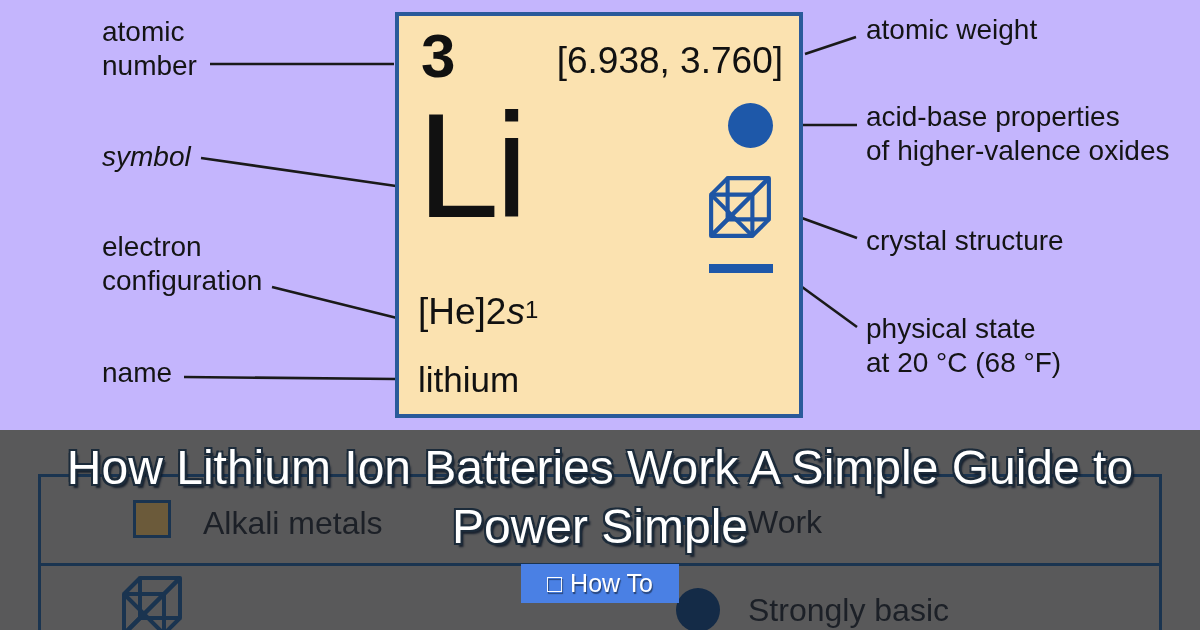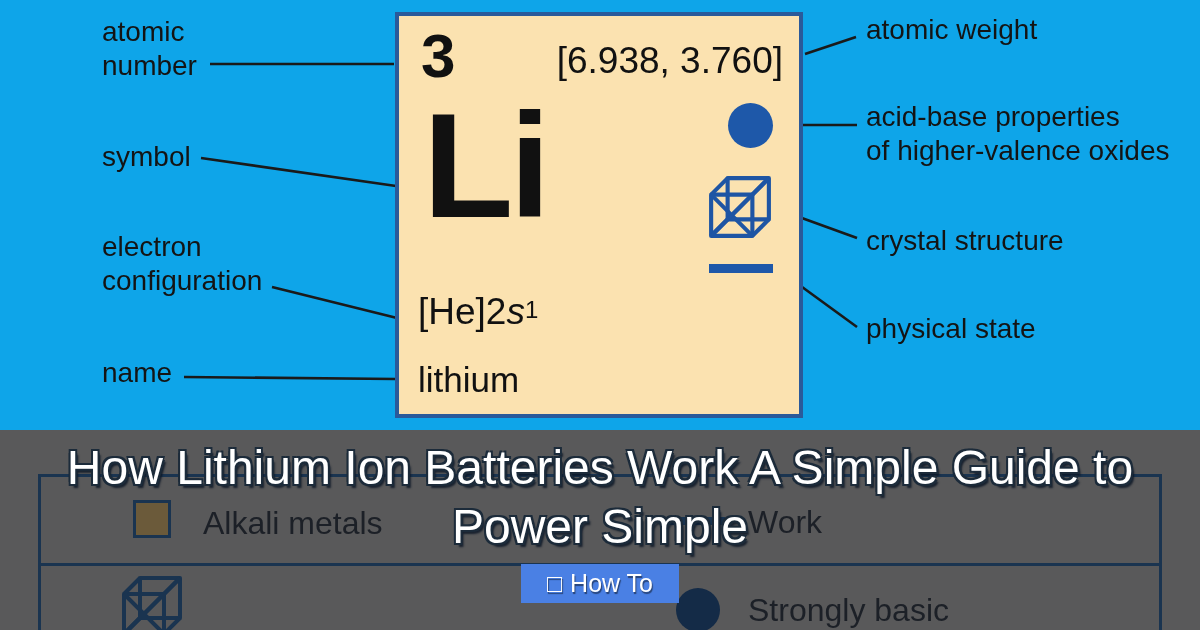--- a/index.html
+++ b/index.html
@@ -1,38 +1,38 @@
 <!DOCTYPE html>
 <html><head>
 <meta charset="utf-8">
 <style>
   html,body{margin:0;padding:0;background:#e8e8e8;}
   #scene{
-    position:relative;width:1200px;height:630px;overflow:hidden;background:#0ea5e9;
+    position:relative;width:1200px;height:630px;overflow:hidden;background:#c4b5fd;
     font-family:"Liberation Sans","DejaVu Sans",sans-serif;color:#141414;
   }
   
   .card{
     position:absolute;left:395px;top:12px;width:408px;height:406px;box-sizing:border-box;
     background:#fbe2b0;border:4px solid #2a5a9a;
   }
   .card .atomic-number{position:absolute;left:22px;top:6px;font-size:62px;font-weight:bold;color:#111;line-height:1.1;}
   .card .atomic-weight{position:absolute;right:16px;top:24px;font-size:37px;color:#111;}
-  .card .symbol{position:absolute;left:24px;top:76px;font-size:148px;font-weight:bold;color:#111;line-height:1;letter-spacing:-4px;}
+  .card .symbol{position:absolute;left:18px;top:76px;font-size:148px;font-weight:normal;color:#111;line-height:1;letter-spacing:-4px;}
   .card .econfig{position:absolute;left:19px;top:275px;font-size:37px;color:#111;}
   .card .econfig .it{font-style:italic;}
   .card .econfig sup{font-size:24px;vertical-align:6px;}
   .card .el-name{position:absolute;left:19px;top:344px;font-size:35px;color:#111;}
   .acid-dot{position:absolute;left:329px;top:87px;width:45px;height:45px;border-radius:50%;background:#1e58a9;}
   .crystal-icon{position:absolute;left:308px;top:158px;width:66px;height:66px;}
   .state-bar{position:absolute;left:310px;top:248px;width:64px;height:9px;background:#1e58a9;}
   
   .lbl{position:absolute;font-size:28px;line-height:34px;color:#141414;white-space:nowrap;}
   .lbl-atomic-number{left:102px;top:15px;}
-  .lbl-symbol{left:102px;top:140px;}
+  .lbl-symbol{left:102px;top:140px;font-style:italic;}
   .lbl-econfig{left:102px;top:230px;}
   .lbl-name{left:102px;top:356px;}
   .lbl-atomic-weight{left:866px;top:13px;}
   .lbl-acid-base{left:866px;top:100px;}
   .lbl-crystal{left:866px;top:224px;}
   .lbl-physical{left:866px;top:312px;}
   .connectors{position:absolute;left:0;top:0;width:1200px;height:430px;}
   
   .overlay{position:absolute;left:0;top:430px;width:1200px;height:200px;background:#59595a;overflow:hidden;}
   .lg-line{position:absolute;background:#1a3450;}
@@ -94,20 +94,21 @@
   <div class="lbl lbl-name">name</div>
 
   <div class="lbl lbl-atomic-weight">atomic weight</div>
   <div class="lbl lbl-acid-base">
     <div>acid-base properties</div>
     <div>of higher-valence oxides</div>
   </div>
   <div class="lbl lbl-crystal">crystal structure</div>
   <div class="lbl lbl-physical">
     <div>physical state</div>
+    <div>at 20 °C (68 °F)</div>
   </div>
 
   <div class="card">
     <div class="atomic-number">3</div>
     <div class="atomic-weight">[6.938, 3.760]</div>
     <div class="symbol">Li</div>
     <div class="acid-dot"></div>
     <svg class="crystal-icon" viewBox="0 0 64 64">
       <g stroke="#1e55a4" stroke-width="4" fill="none" stroke-linejoin="round">
         <rect x="20" y="4" width="40" height="40"></rect>

